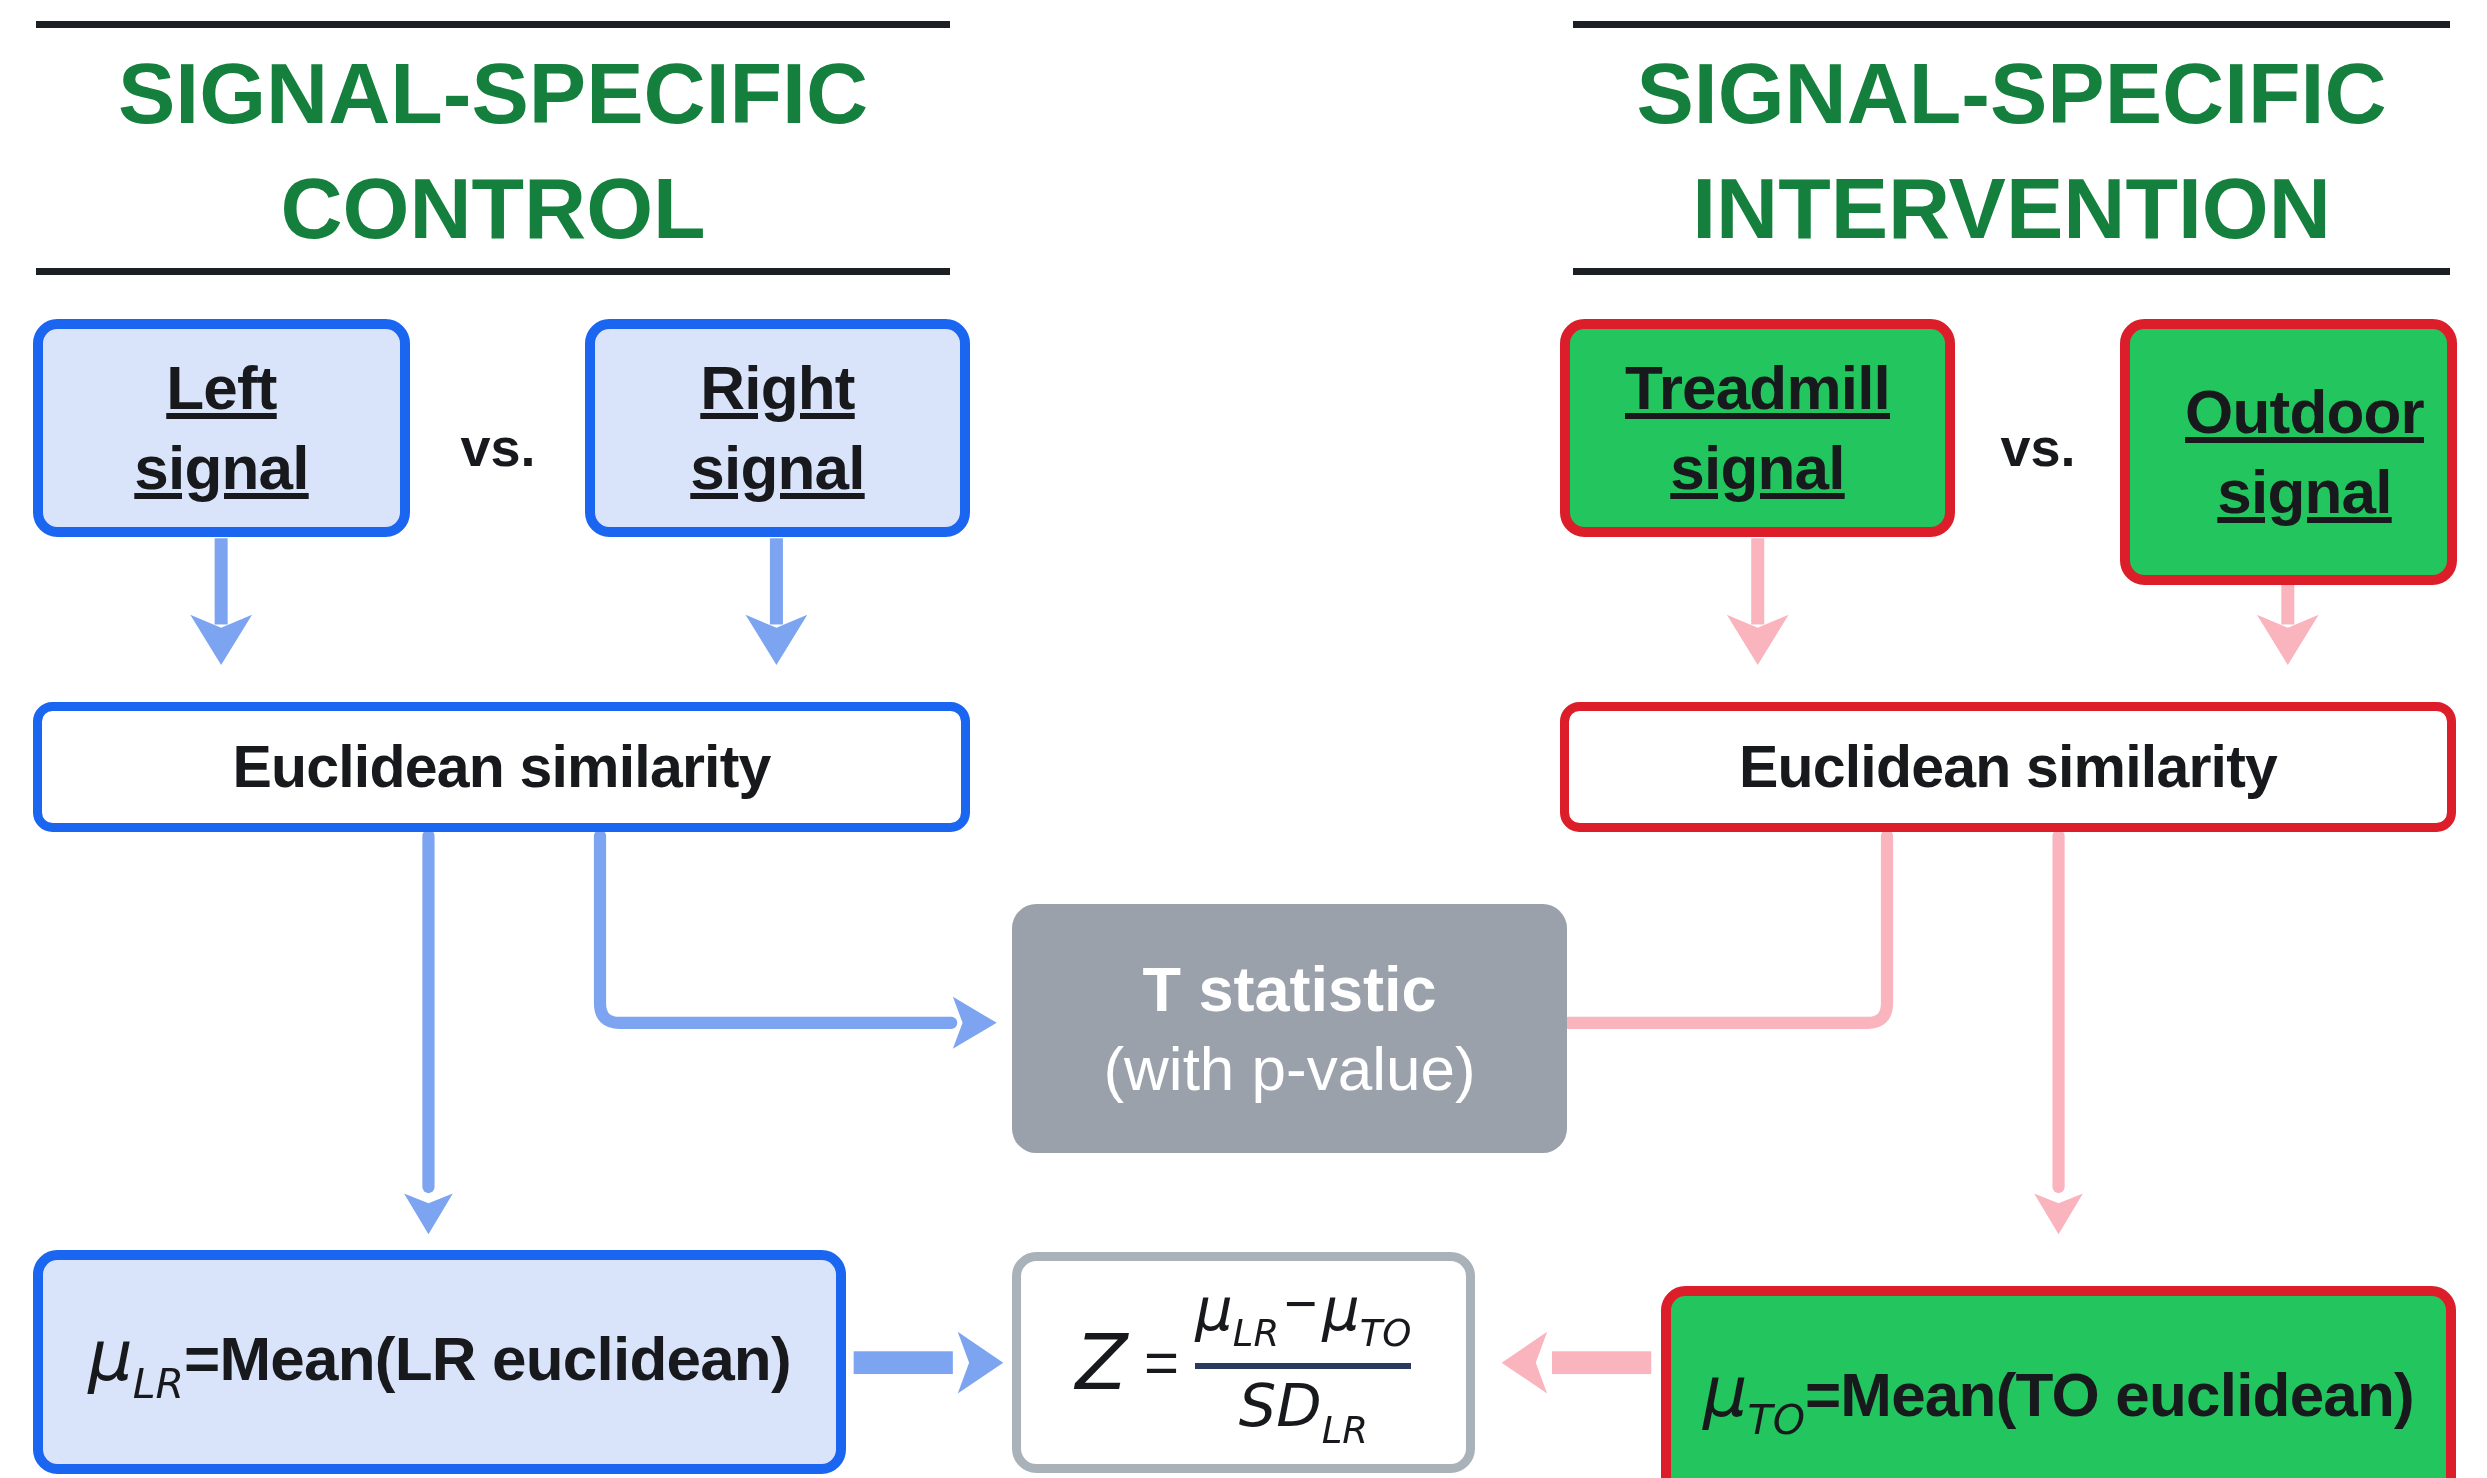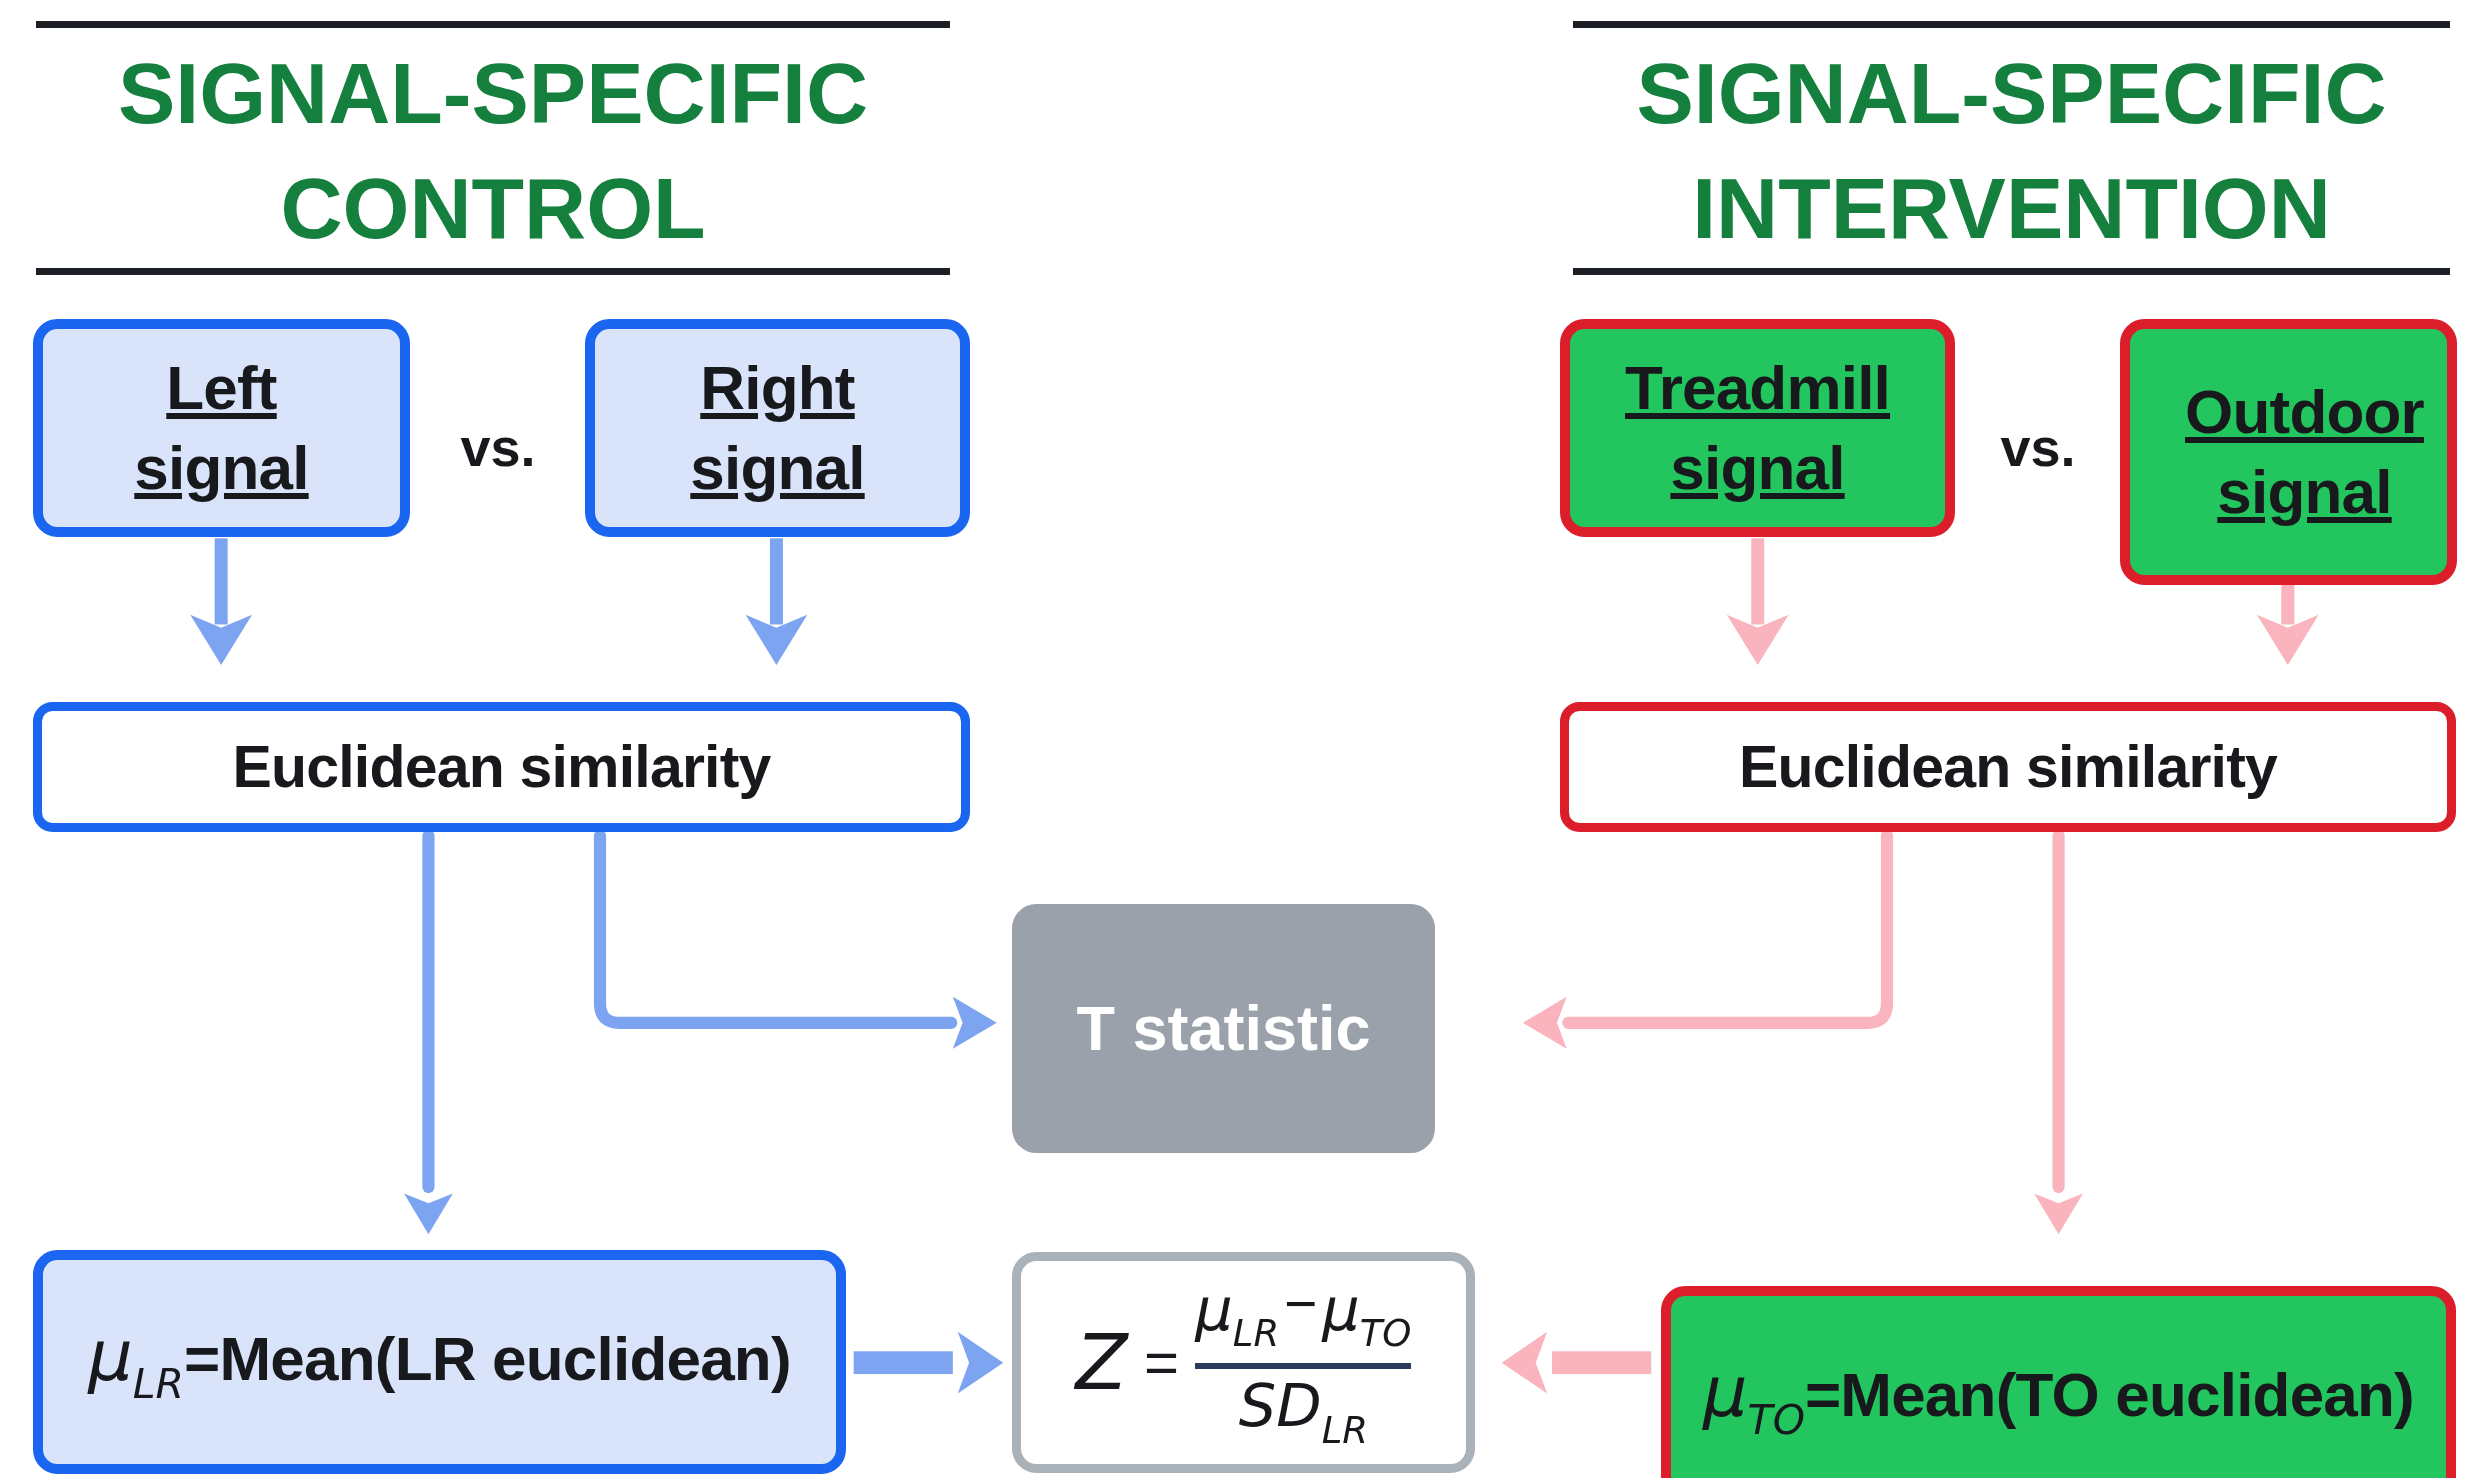--- a/index.html
+++ b/index.html
@@ -131,22 +131,23 @@
     <div class="label">signal</div>
   </div>
 
   <div class="node blue-open" style="left:33px;top:702px;width:937px;height:130px;">
     <div class="label-wide">Euclidean similarity</div>
   </div>
   <div class="node red-open" style="left:1560px;top:702px;width:896px;height:130px;">
     <div class="label-wide">Euclidean similarity</div>
   </div>
 
-  <div class="node gray-solid" style="left:1012px;top:904px;width:423px;height:249px;">
+  <div class="node gray-solid" style="left:1012px;top:904px;width:555px;height:249px;">
     <div class="t-line1">T statistic</div>
+    <div class="t-line2">(with p-value)</div>
   </div>
 
   <div class="node formula-box" style="left:1012px;top:1252px;width:463px;height:221px;">
     <div class="fx">
       <span class="math z">Z</span>
       <span class="eq">=</span>
       <span class="frac">
         <span class="row">
           <span class="math m">μ</span><span class="s">LR</span><span class="minus">−</span><span class="math m">μ</span><span class="s">TO</span>
         </span>

